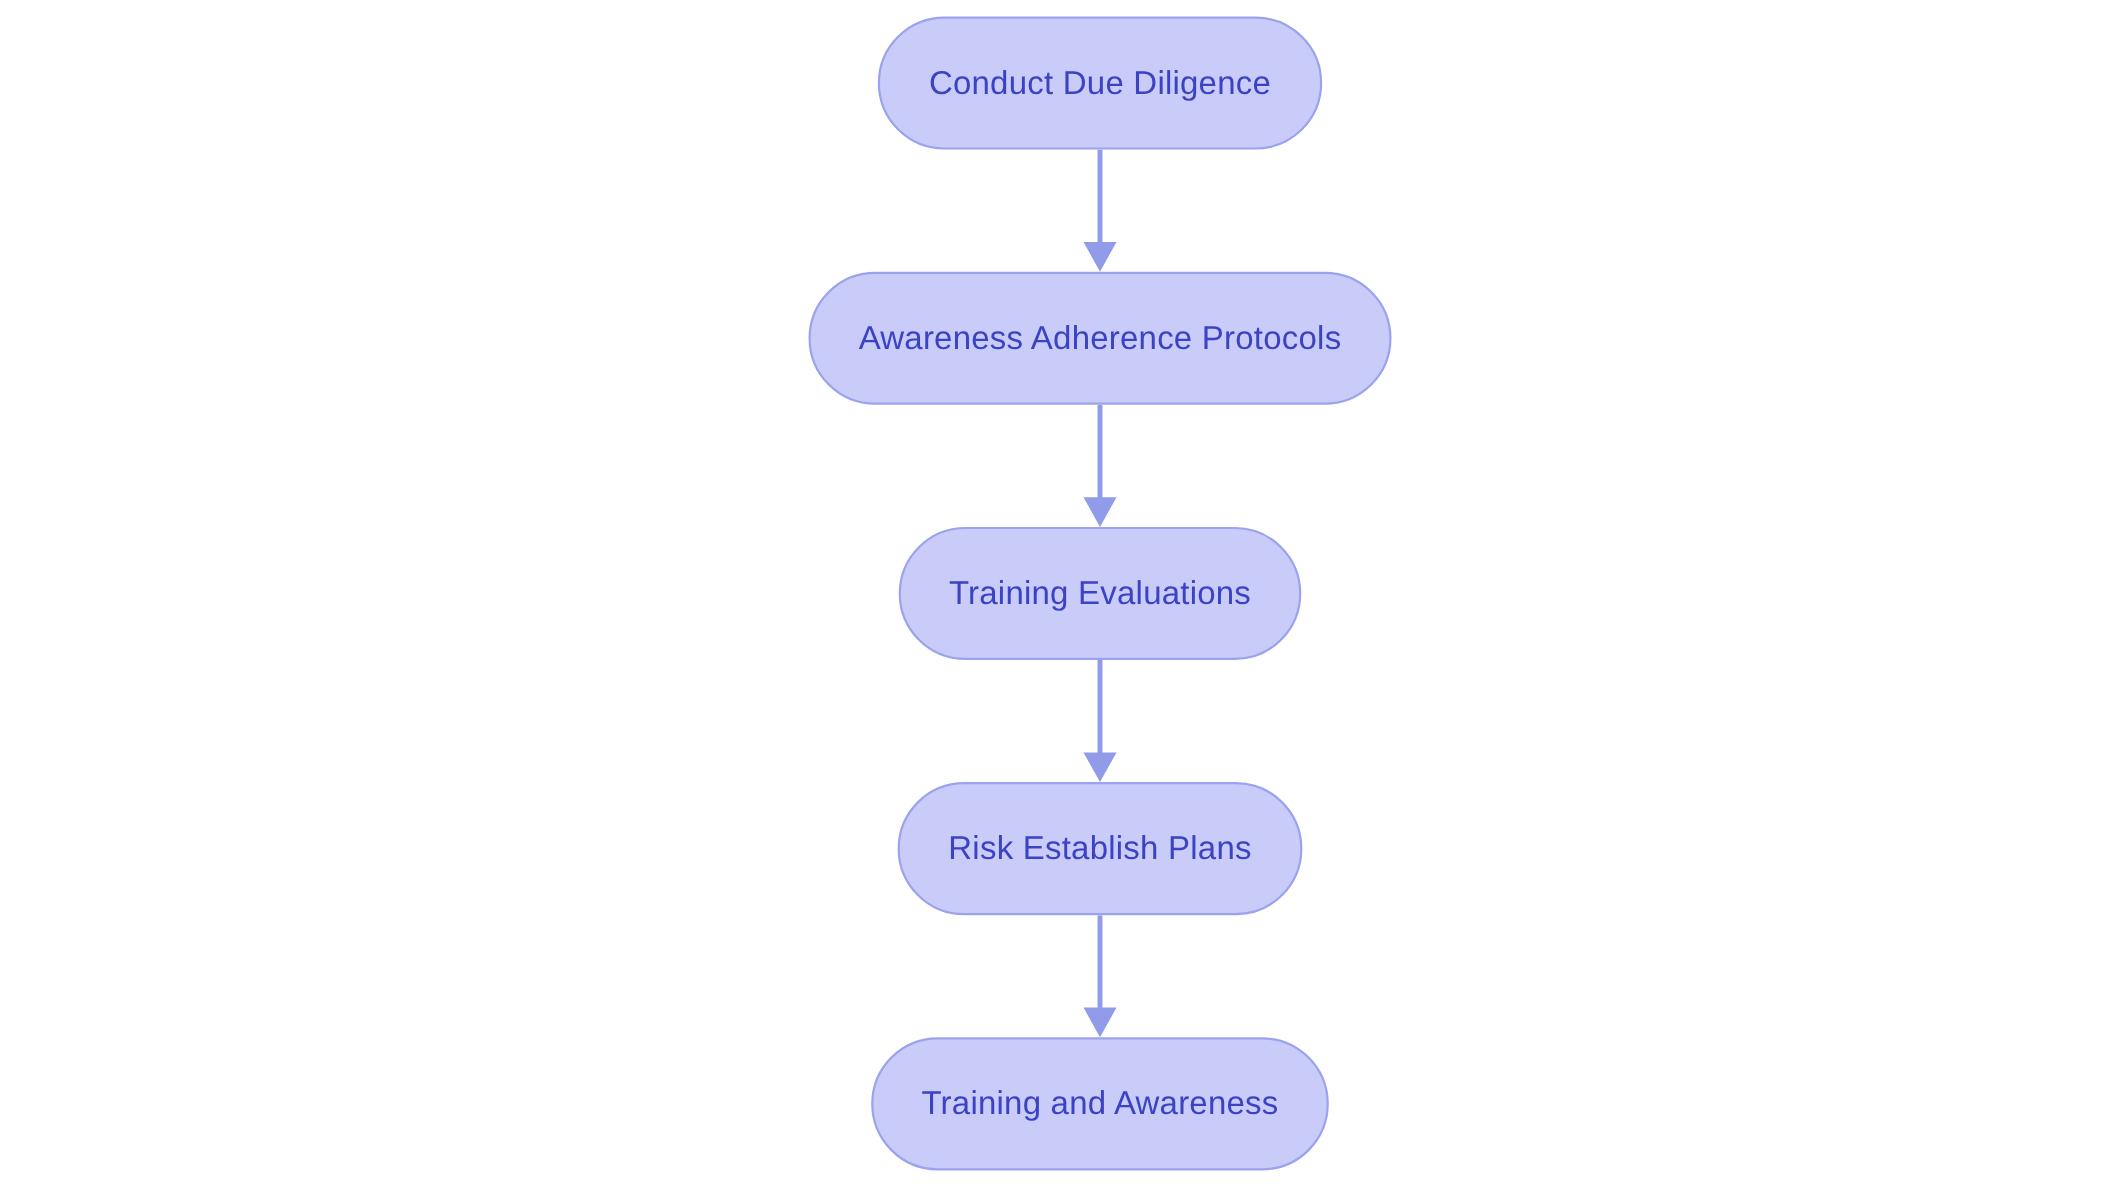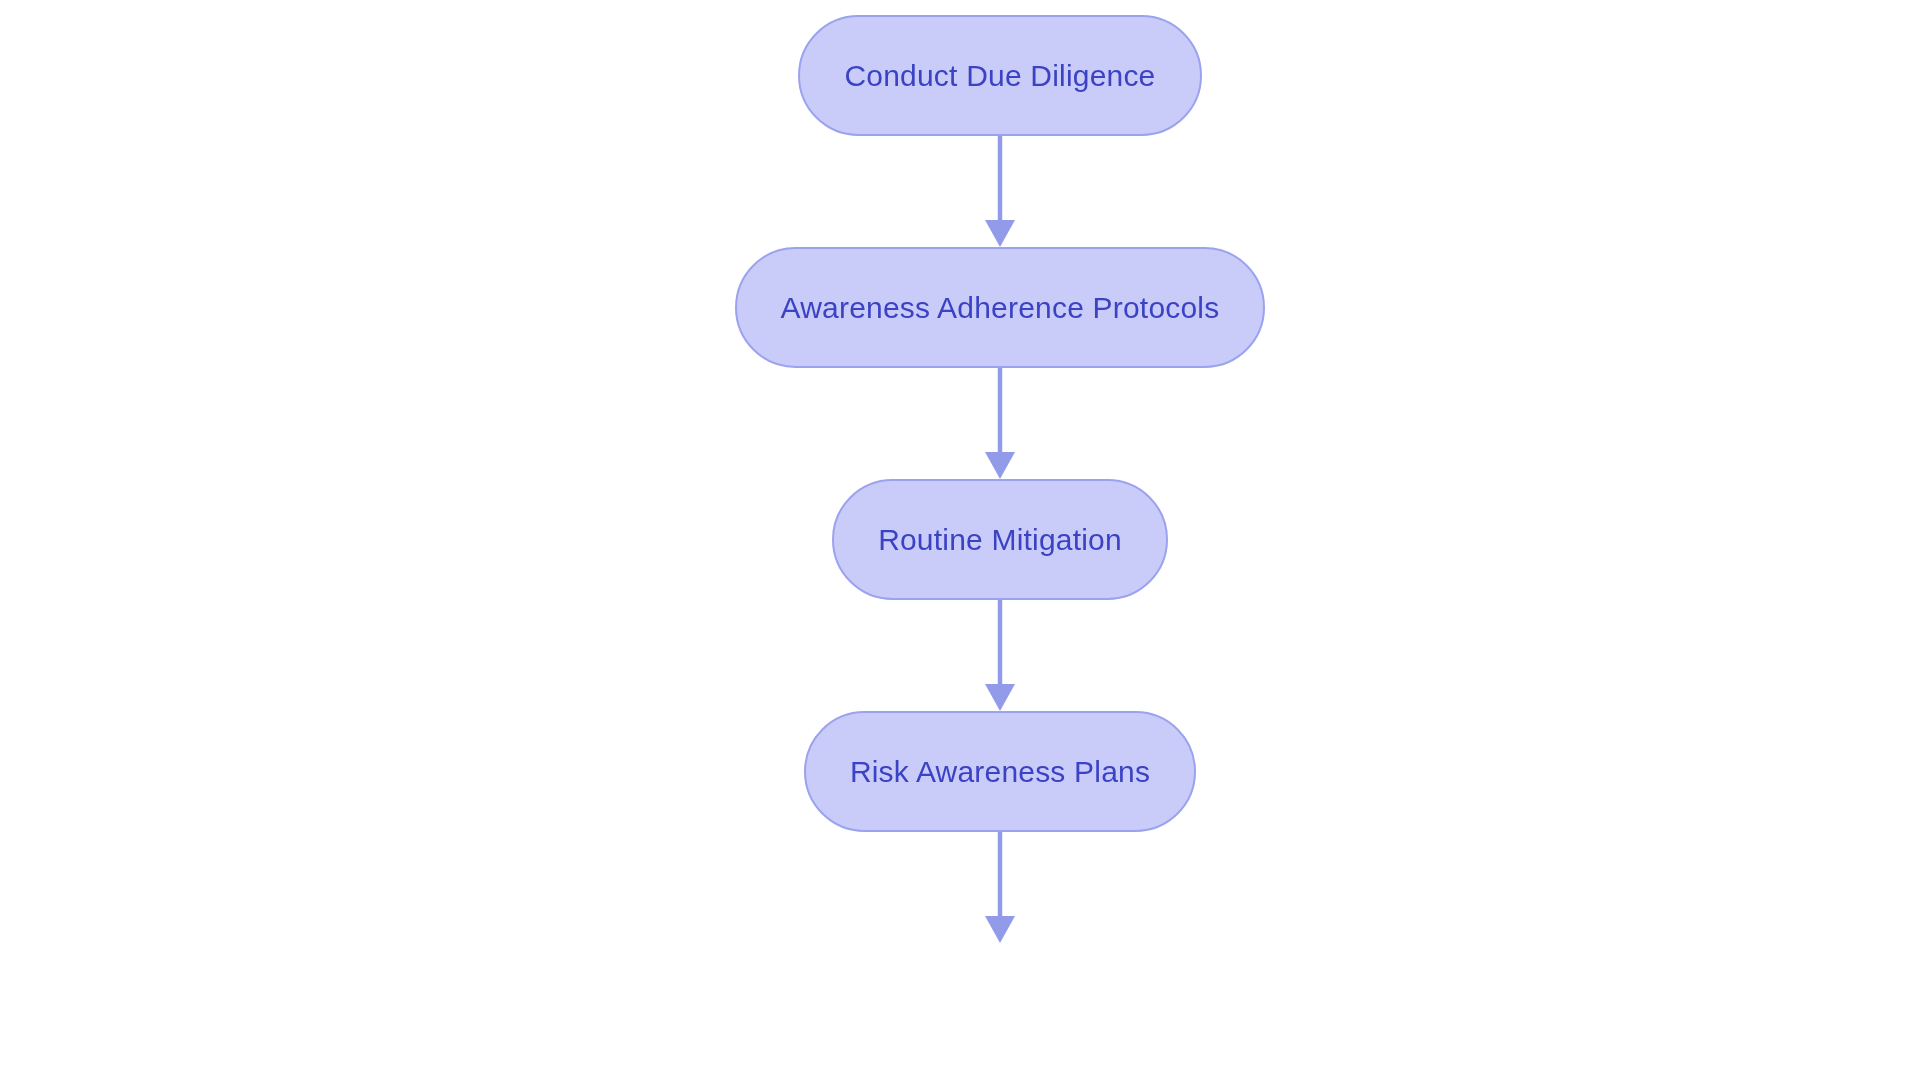--- a/index.html
+++ b/index.html
@@ -74,32 +74,35 @@
     <div class="node">
       <span class="label">Awareness Adherence Protocols</span>
     </div>
 
     <svg class="arrow" width="34" height="111" viewBox="0 0 34 111" aria-hidden="true">
       <line x1="17" y1="0" x2="17" y2="86"></line>
       <polygon points="2,84 32,84 17,111"></polygon>
     </svg>
 
     <div class="node">
-      <span class="label">Routine Mitigation</span>
+      <span class="label">Training Evaluations</span>
     </div>
 
     <svg class="arrow" width="34" height="111" viewBox="0 0 34 111" aria-hidden="true">
       <line x1="17" y1="0" x2="17" y2="86"></line>
       <polygon points="2,84 32,84 17,111"></polygon>
     </svg>
 
     <div class="node">
-      <span class="label">Risk Awareness Plans</span>
+      <span class="label">Risk Establish Plans</span>
     </div>
 
     <svg class="arrow" width="34" height="111" viewBox="0 0 34 111" aria-hidden="true">
       <line x1="17" y1="0" x2="17" y2="86"></line>
       <polygon points="2,84 32,84 17,111"></polygon>
     </svg>
 
+    <div class="node">
+      <span class="label">Training and Awareness</span>
+    </div>
 
   </div>
 </div>
 
 </body></html>

